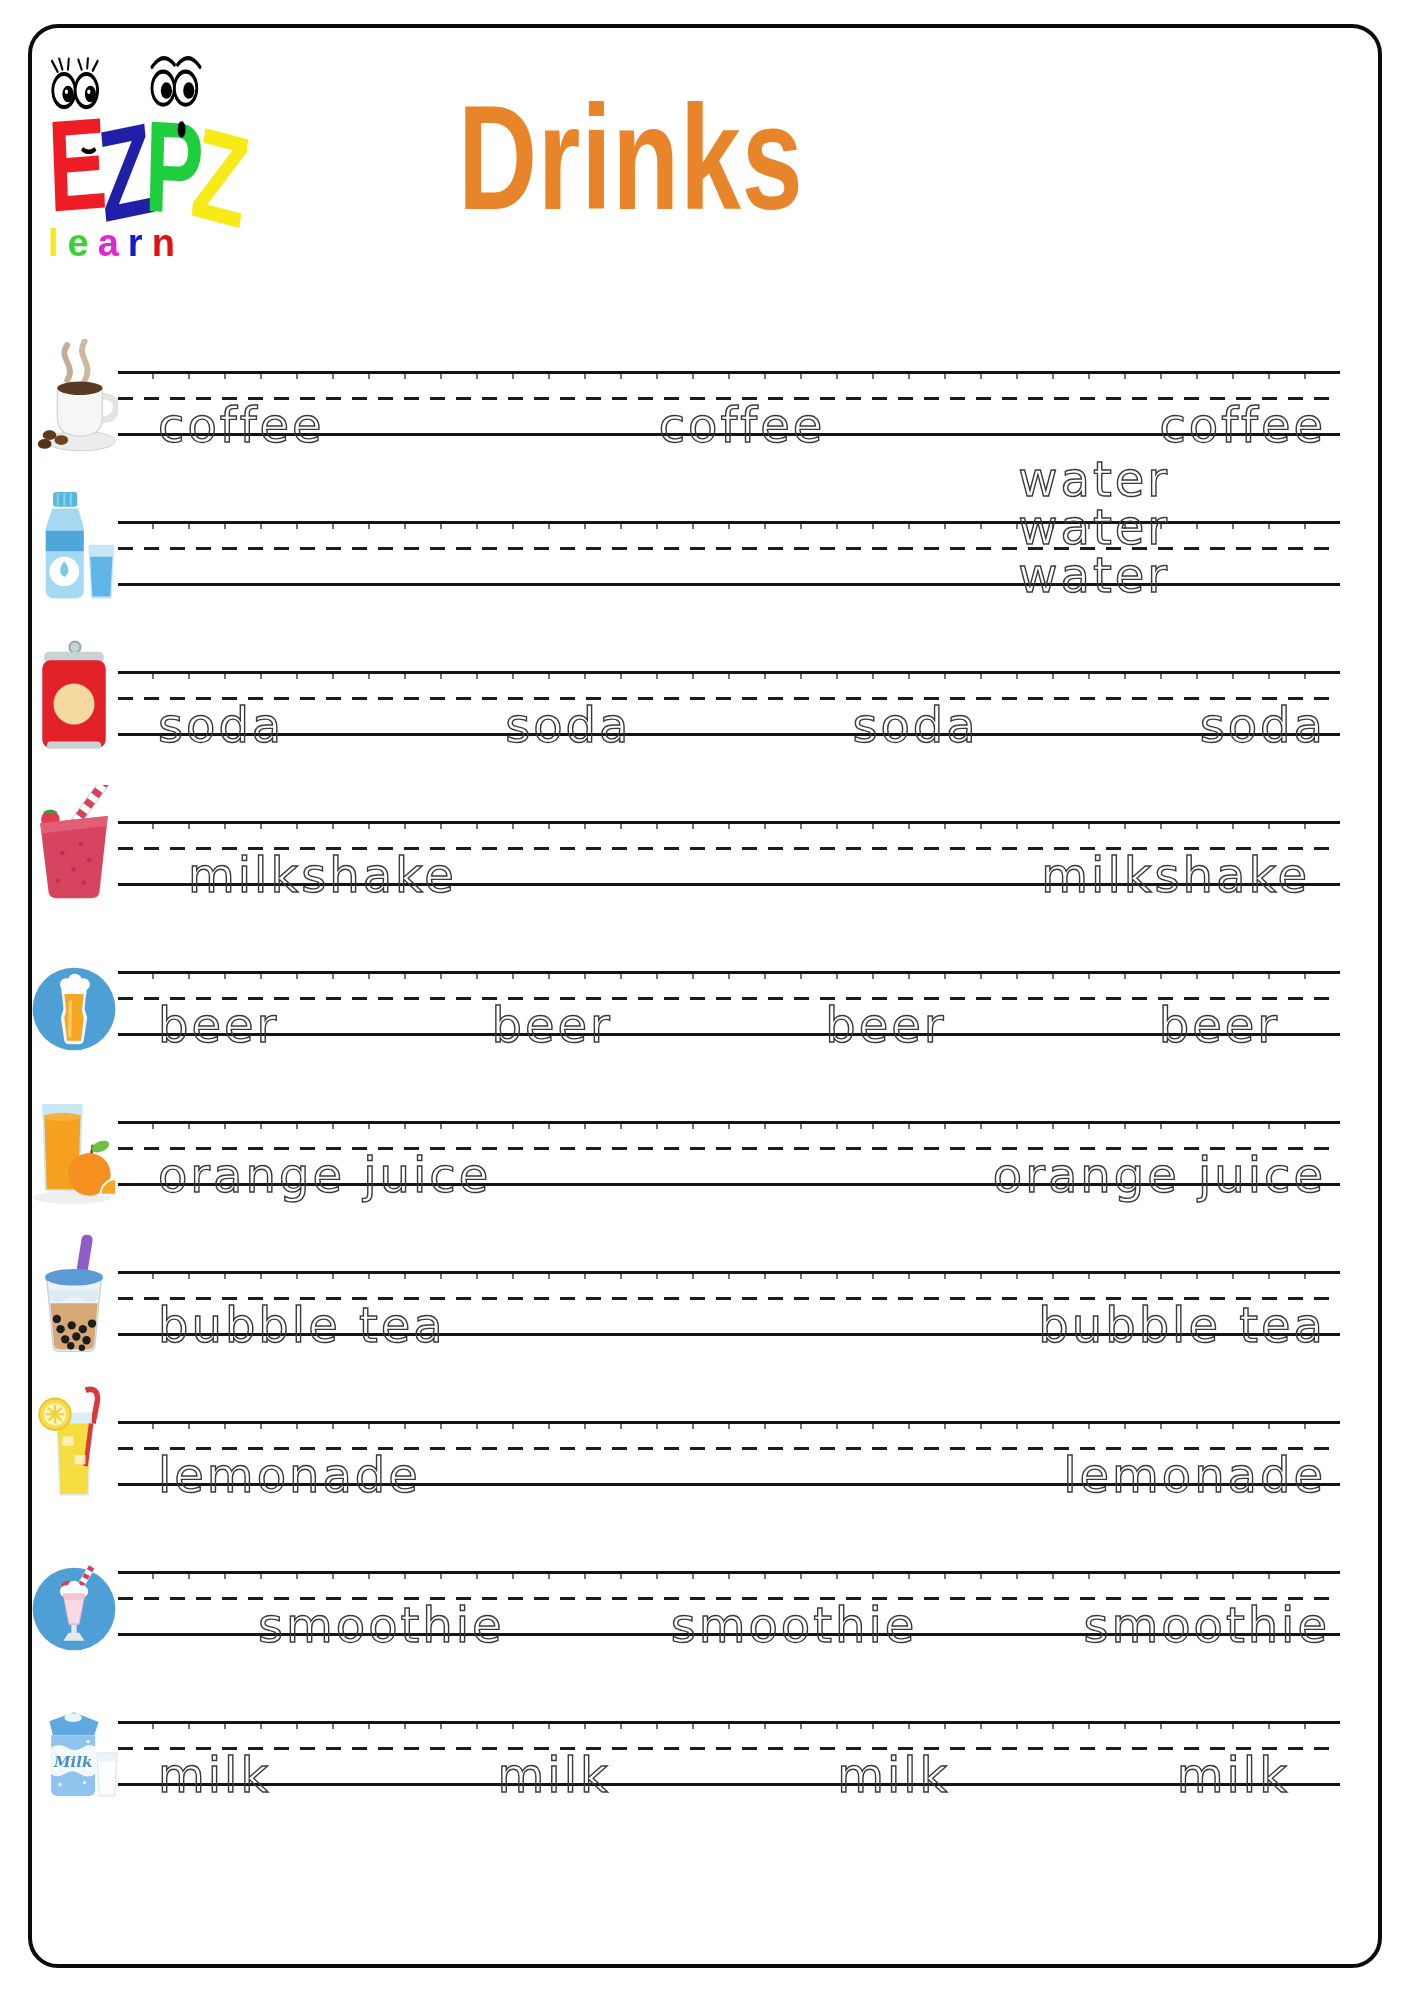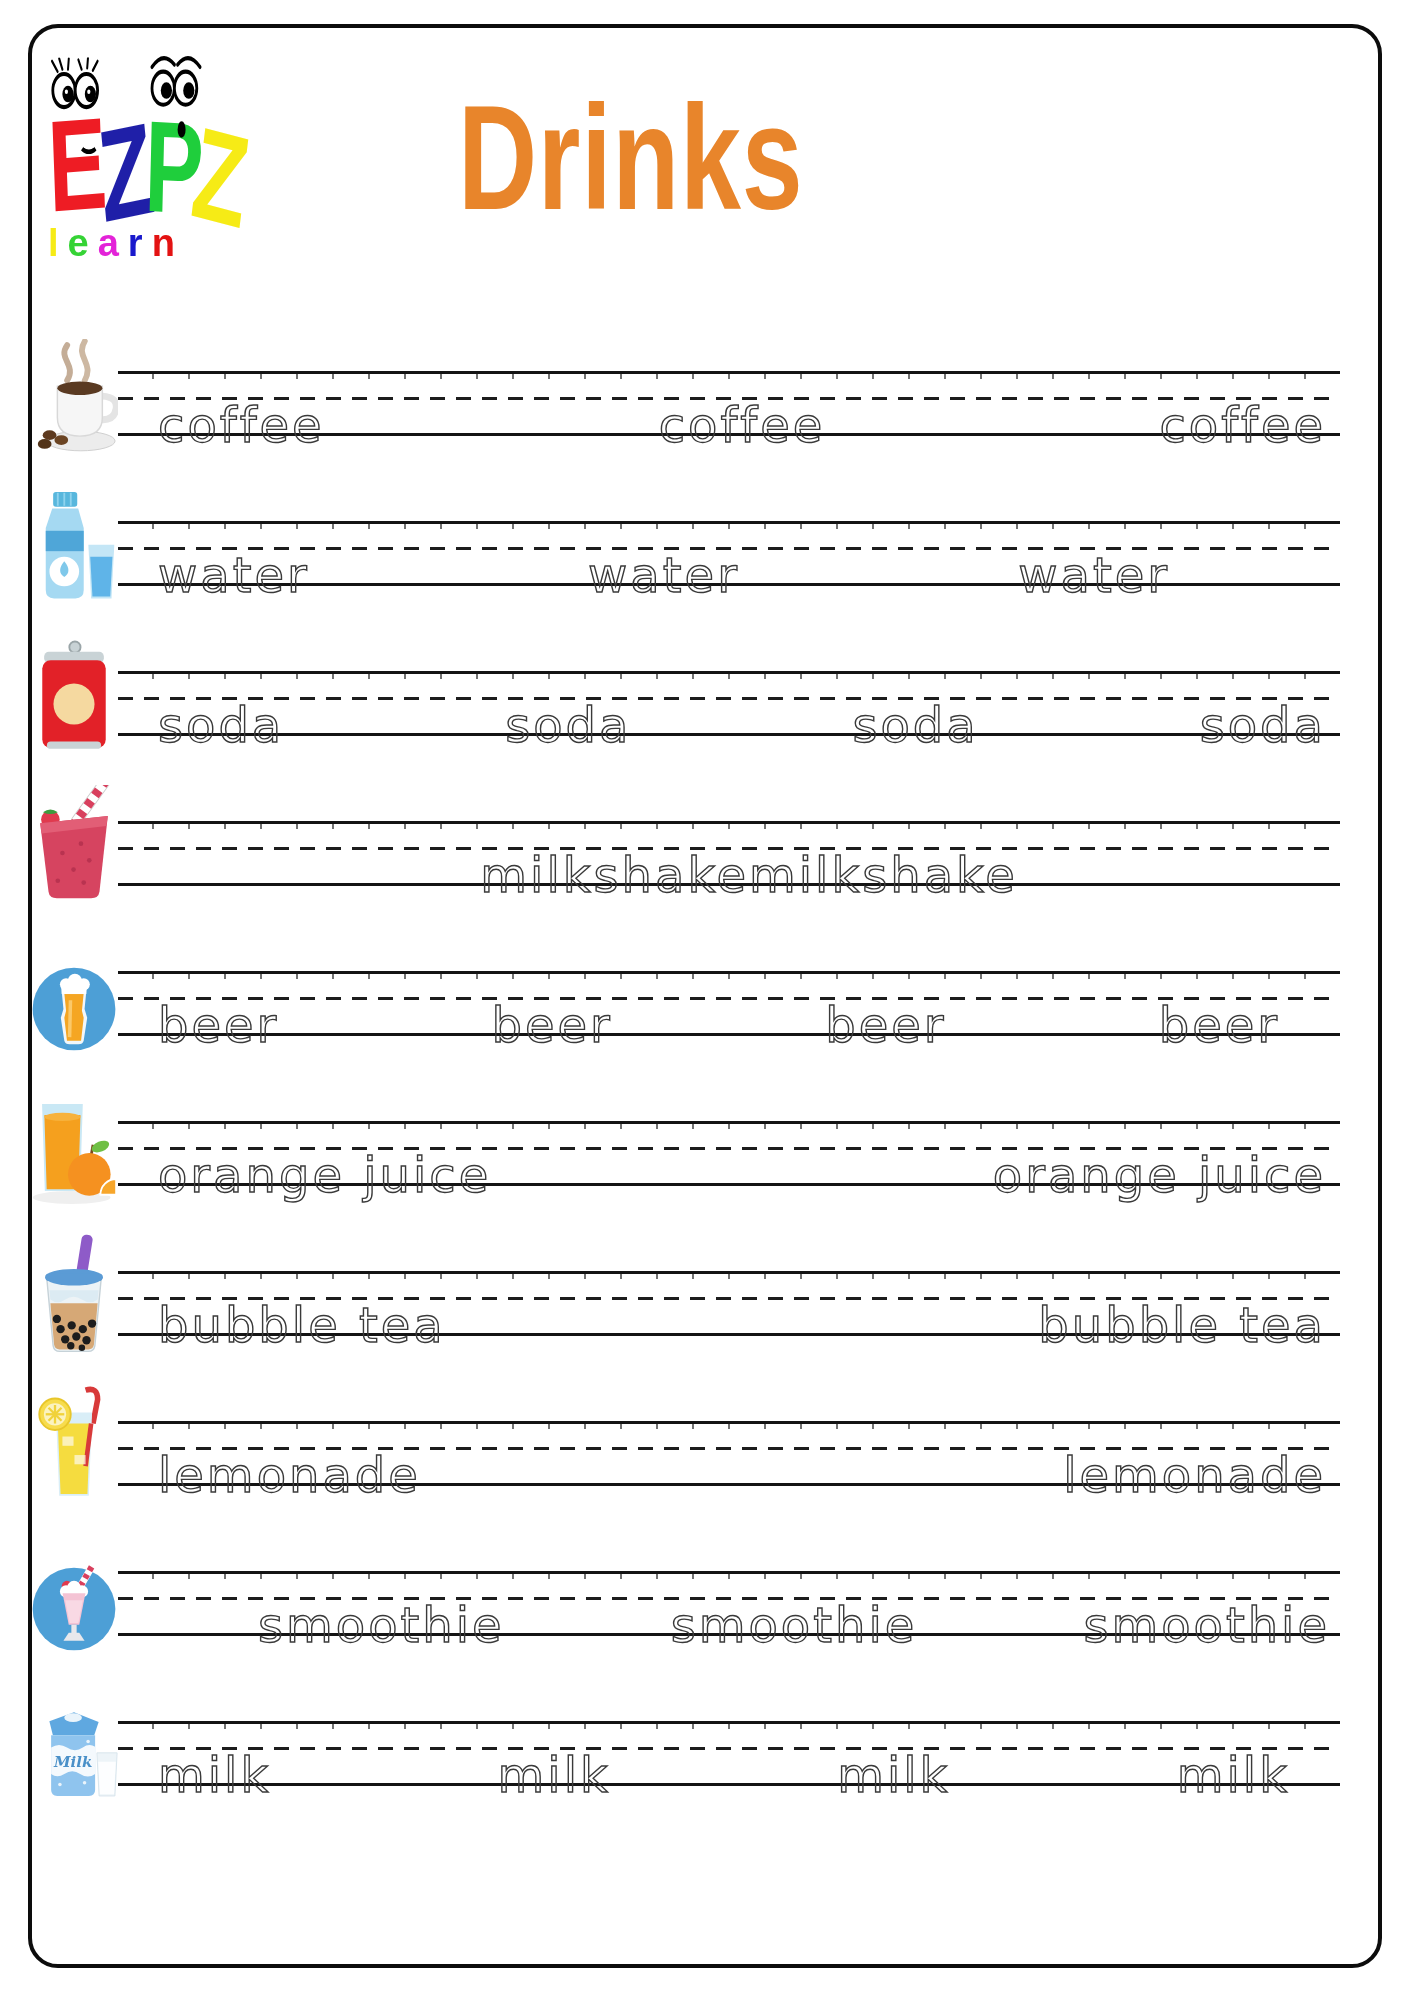--- a/index.html
+++ b/index.html
@@ -50,22 +50,22 @@
   }
   .midline{
     position:absolute;left:0;top:23px;width:100%;height:3px;
     background:repeating-linear-gradient(90deg,#1d1d1d 0 15px,transparent 15px 26px);
   }
   .words{
     position:absolute;left:0;right:0;bottom:-16px;
     display:flex;justify-content:space-between;align-items:flex-end;
     padding:0 14px 0 40px;
   }
-  .row:nth-child(2) .words{padding-right:170px;}
-  .row:nth-child(4) .words{padding-left:70px;padding-right:30px;justify-content:center;}
+  .row:nth-child(2) .words{padding-right:170px;flex-direction:column;}
+  .row:nth-child(4) .words{padding-left:70px;padding-right:30px;}
   .row:nth-child(5) .words{padding-right:60px;text-align:center;}
   .row:nth-child(9) .words{padding-left:140px;padding-right:10px;}
   .row:nth-child(10) .words{padding-right:50px;}
   .trace{
     font-family:"DejaVu Sans",sans-serif;font-size:48px;line-height:1;
     letter-spacing:3px;white-space:pre;color:#8a8a8a;
   }
   @supports ((-webkit-text-stroke:1px #000)){
     .trace{color:transparent;-webkit-text-stroke:1.4px #3a3a3a;}
   }

